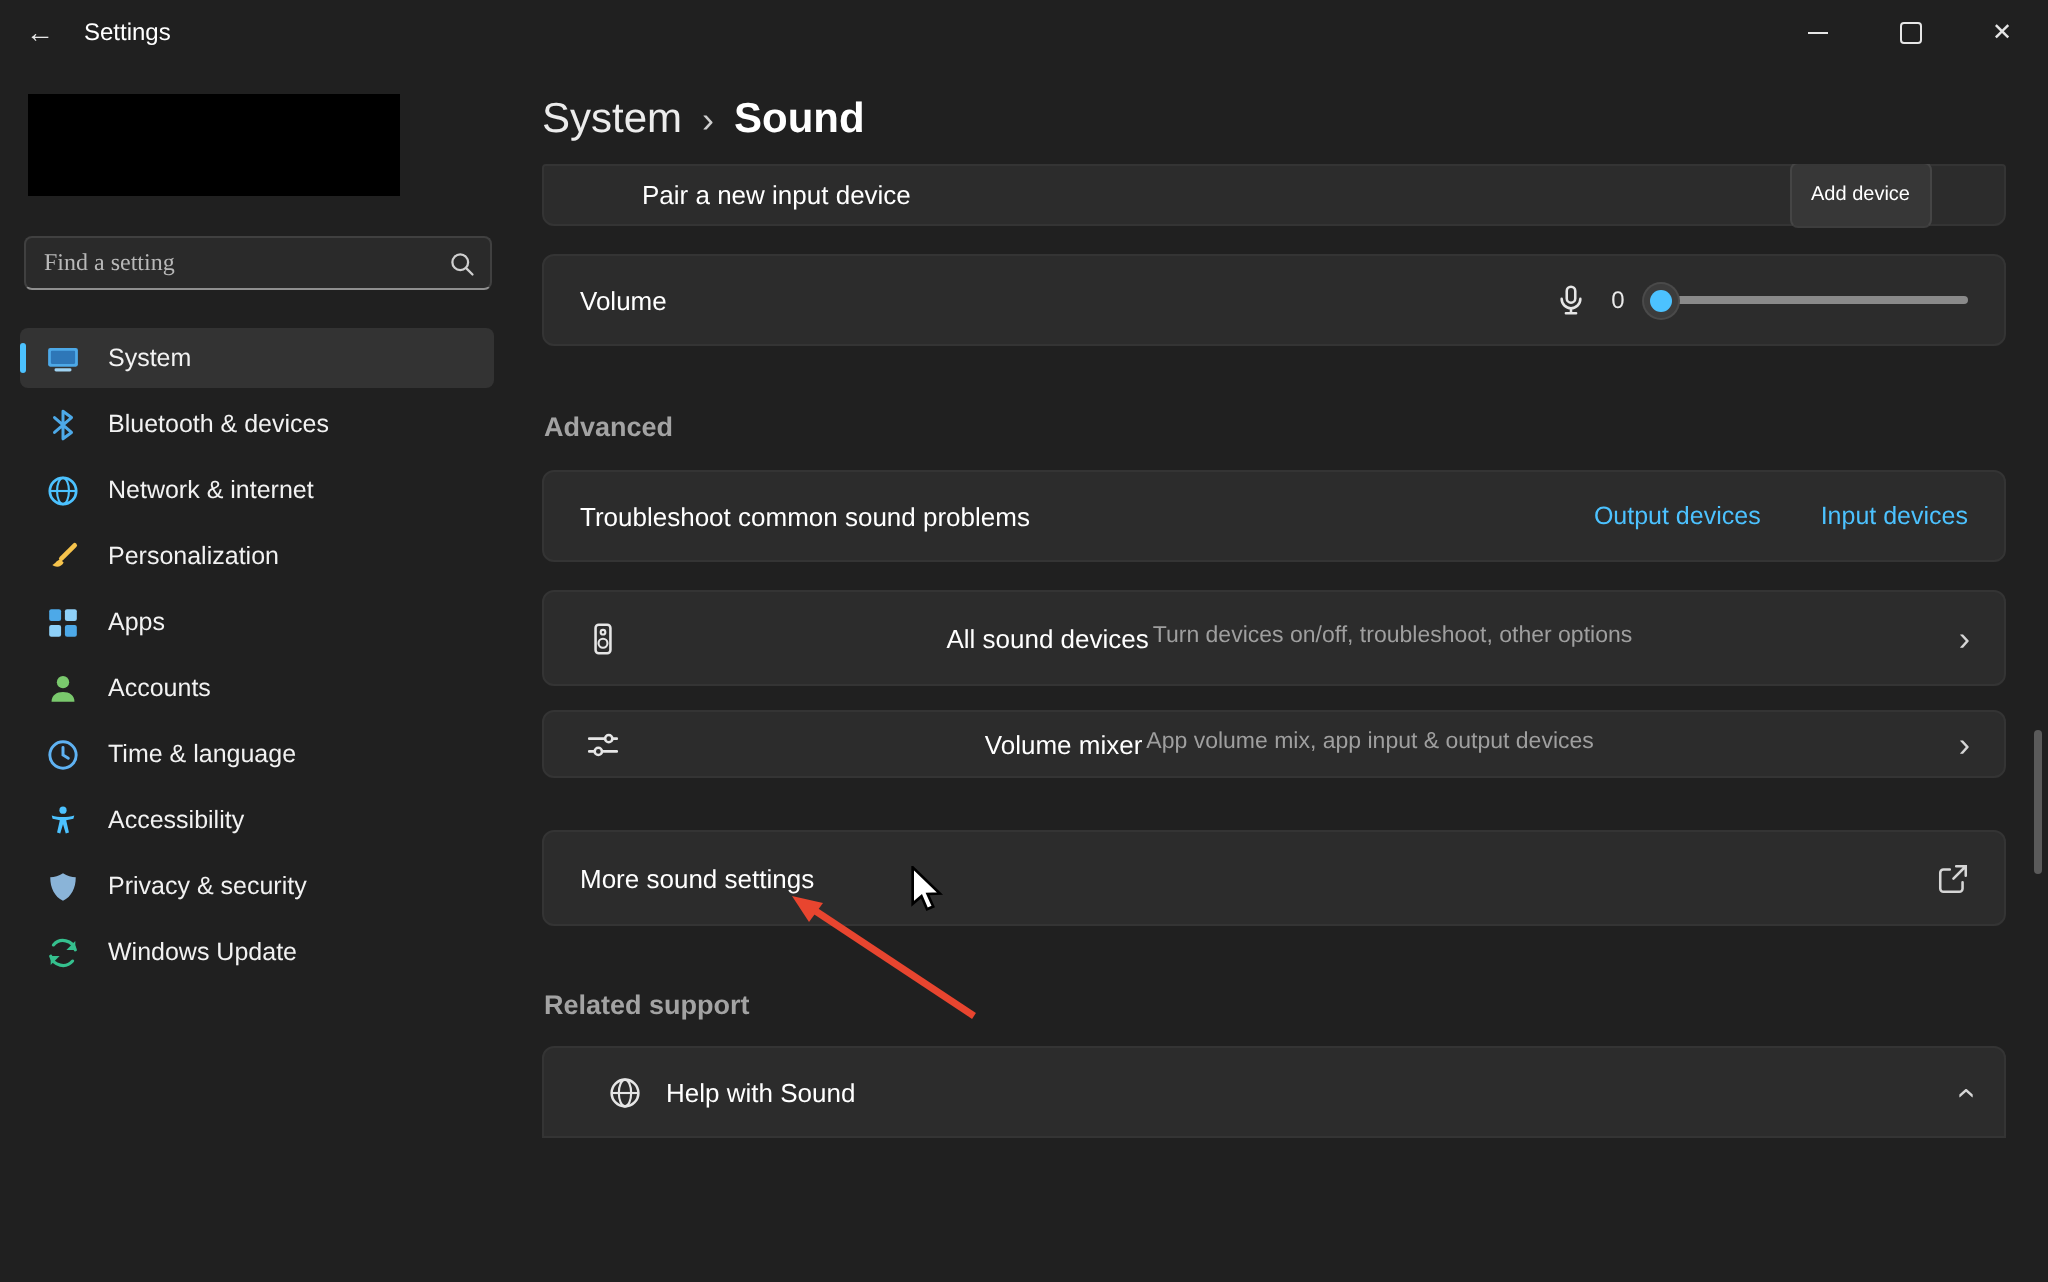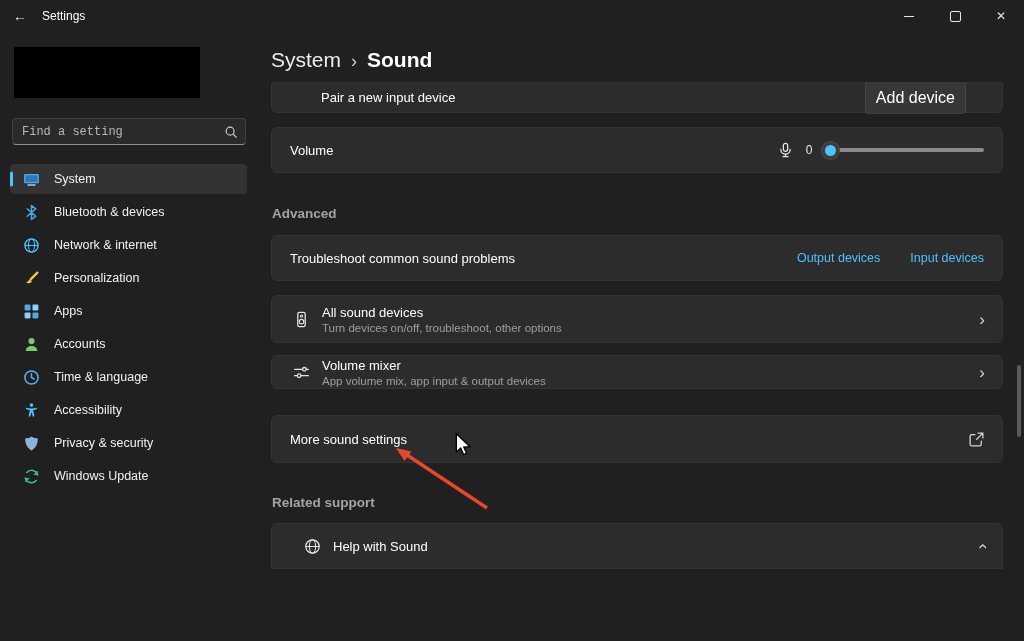--- a/index.html
+++ b/index.html
@@ -17,21 +17,21 @@
   .glyph-max{width:9px;height:9px;border:1px solid #e6e6e6;border-radius:2px;}
   .glyph-close{font-size:12px;line-height:1;}
 
   
   .sidebar{position:absolute;top:32px;left:0;width:260px;bottom:0;}
   .avatar-block{position:absolute;left:14px;top:15px;width:186px;height:51px;background:#000;}
   .search-box{position:absolute;left:12px;top:86px;width:234px;height:27px;box-sizing:border-box;
               background:#2a2a2a;border:1px solid #404040;border-bottom-color:#8f8f8f;
               border-radius:4px;display:flex;align-items:center;}
   .search-input{flex:1;background:transparent;border:none;outline:none;color:#cfcfcf;
-                font-size:12px;padding:0 0 0 9px;font-family:Liberation Mono, monospace;}
+                font-size:12px;padding:0 0 0 9px;font-family:Liberation Serif, serif;}
   .search-input::placeholder{color:#b8b8b8;}
   .search-icon{width:28px;display:flex;justify-content:center;align-items:center;}
 
   .nav{position:absolute;top:132px;left:10px;right:13px;}
   .nav-item{position:relative;height:30px;margin-bottom:3px;display:flex;align-items:center;gap:14px;
             padding-left:13px;border-radius:4px;font-size:12.5px;color:#f2f2f2;}
   .nav-item.selected{background:#333333;}
   .nav-item.selected::before{content:"";position:absolute;left:0;top:50%;transform:translateY(-50%);
             width:3px;height:15px;border-radius:2px;background:var(--accent);}
   .nav-icon{width:17px;height:17px;display:flex;}
@@ -44,42 +44,42 @@
   .crumb-current{font-weight:700;color:#ffffff;}
 
   .content{position:absolute;left:271px;top:82px;width:732px;bottom:0;overflow:hidden;}
   .card{position:absolute;left:0;width:732px;box-sizing:border-box;background:#2c2c2c;
         border:1px solid #343434;border-radius:6px;display:flex;align-items:center;}
   .section-label{position:absolute;left:1px;font-size:13.5px;font-weight:700;color:#a3a3a3;}
 
   .card-pair{top:0;height:31px;padding:0 36px 0 18px;border-top-left-radius:2px;border-top-right-radius:2px;}
   .pair-label{flex:1;font-size:13px;margin-left:31px;}
   .btn{background:#373737;border:1px solid #454545;border-bottom-color:#3d3d3d;border-radius:4px;
-       color:#fff;font-size:16px;font-family:inherit;height:33px;padding:0 10px;display:flex;align-items:center;}
+       color:#fff;font-size:10px;font-family:inherit;height:33px;padding:0 10px;display:flex;align-items:center;}
 
   .card-volume{top:45px;height:46px;padding:0 18px;}
   .row-label{flex:1;font-size:13px;}
   .volume-right{display:flex;align-items:center;gap:10px;}
   .volume-value{font-size:12px;color:#eaeaea;width:10px;text-align:center;}
   .slider{position:relative;width:160px;height:14px;display:flex;align-items:center;}
   .slider-track{position:absolute;left:0;right:0;height:4px;border-radius:2px;background:#8a8a8a;}
   .slider-fill{position:absolute;left:0;width:7px;height:4px;border-radius:2px;background:var(--accent);}
   .slider-thumb{position:absolute;left:1px;width:11px;height:11px;border-radius:50%;
                 background:var(--accent);box-shadow:0 0 0 3px #3c3c3c,0 0 0 4px #4a4a4a;}
 
   .card-troubleshoot{top:153px;height:46px;padding:0 18px;}
   .trouble-links{display:flex;gap:30px;}
   .link{color:var(--accent);font-size:12.5px;}
 
   .card-row-iconed{padding:0 17px 0 21px;gap:12px;}
   .card-devices{top:213px;height:48px;}
   .card-mixer{top:273px;height:34px;}
   .row-icon{width:17px;height:17px;display:flex;flex:none;}
   .row-icon svg{width:17px;height:17px;}
-  .row-text{flex:1;display:flex;flex-direction:column;justify-content:center;gap:2px;}
+  .row-text{flex:1;display:flex;justify-content:center;gap:2px;}
   .card-title{font-size:13px;color:#fff;}
   .card-subtitle{font-size:11.5px;color:#9f9f9f;}
   .chevron{color:#d6d6d6;font-size:17px;line-height:1;flex:none;}
   .chevron-up{display:inline-block;transform:rotate(-90deg);}
 
   .card-more{top:333px;height:48px;padding:0 17px 0 18px;}
   .card-help{top:441px;height:46px;padding:0 17px 0 32px;gap:12px;border-radius:6px 6px 0 0;}
   .help-child{position:absolute;top:487px;left:0;width:732px;height:51px;box-sizing:border-box;
               background:#272727;border:1px solid #303030;border-top:1px solid #1e1e1e;
               border-radius:0 0 6px 6px;display:flex;align-items:center;padding-left:49px;}

